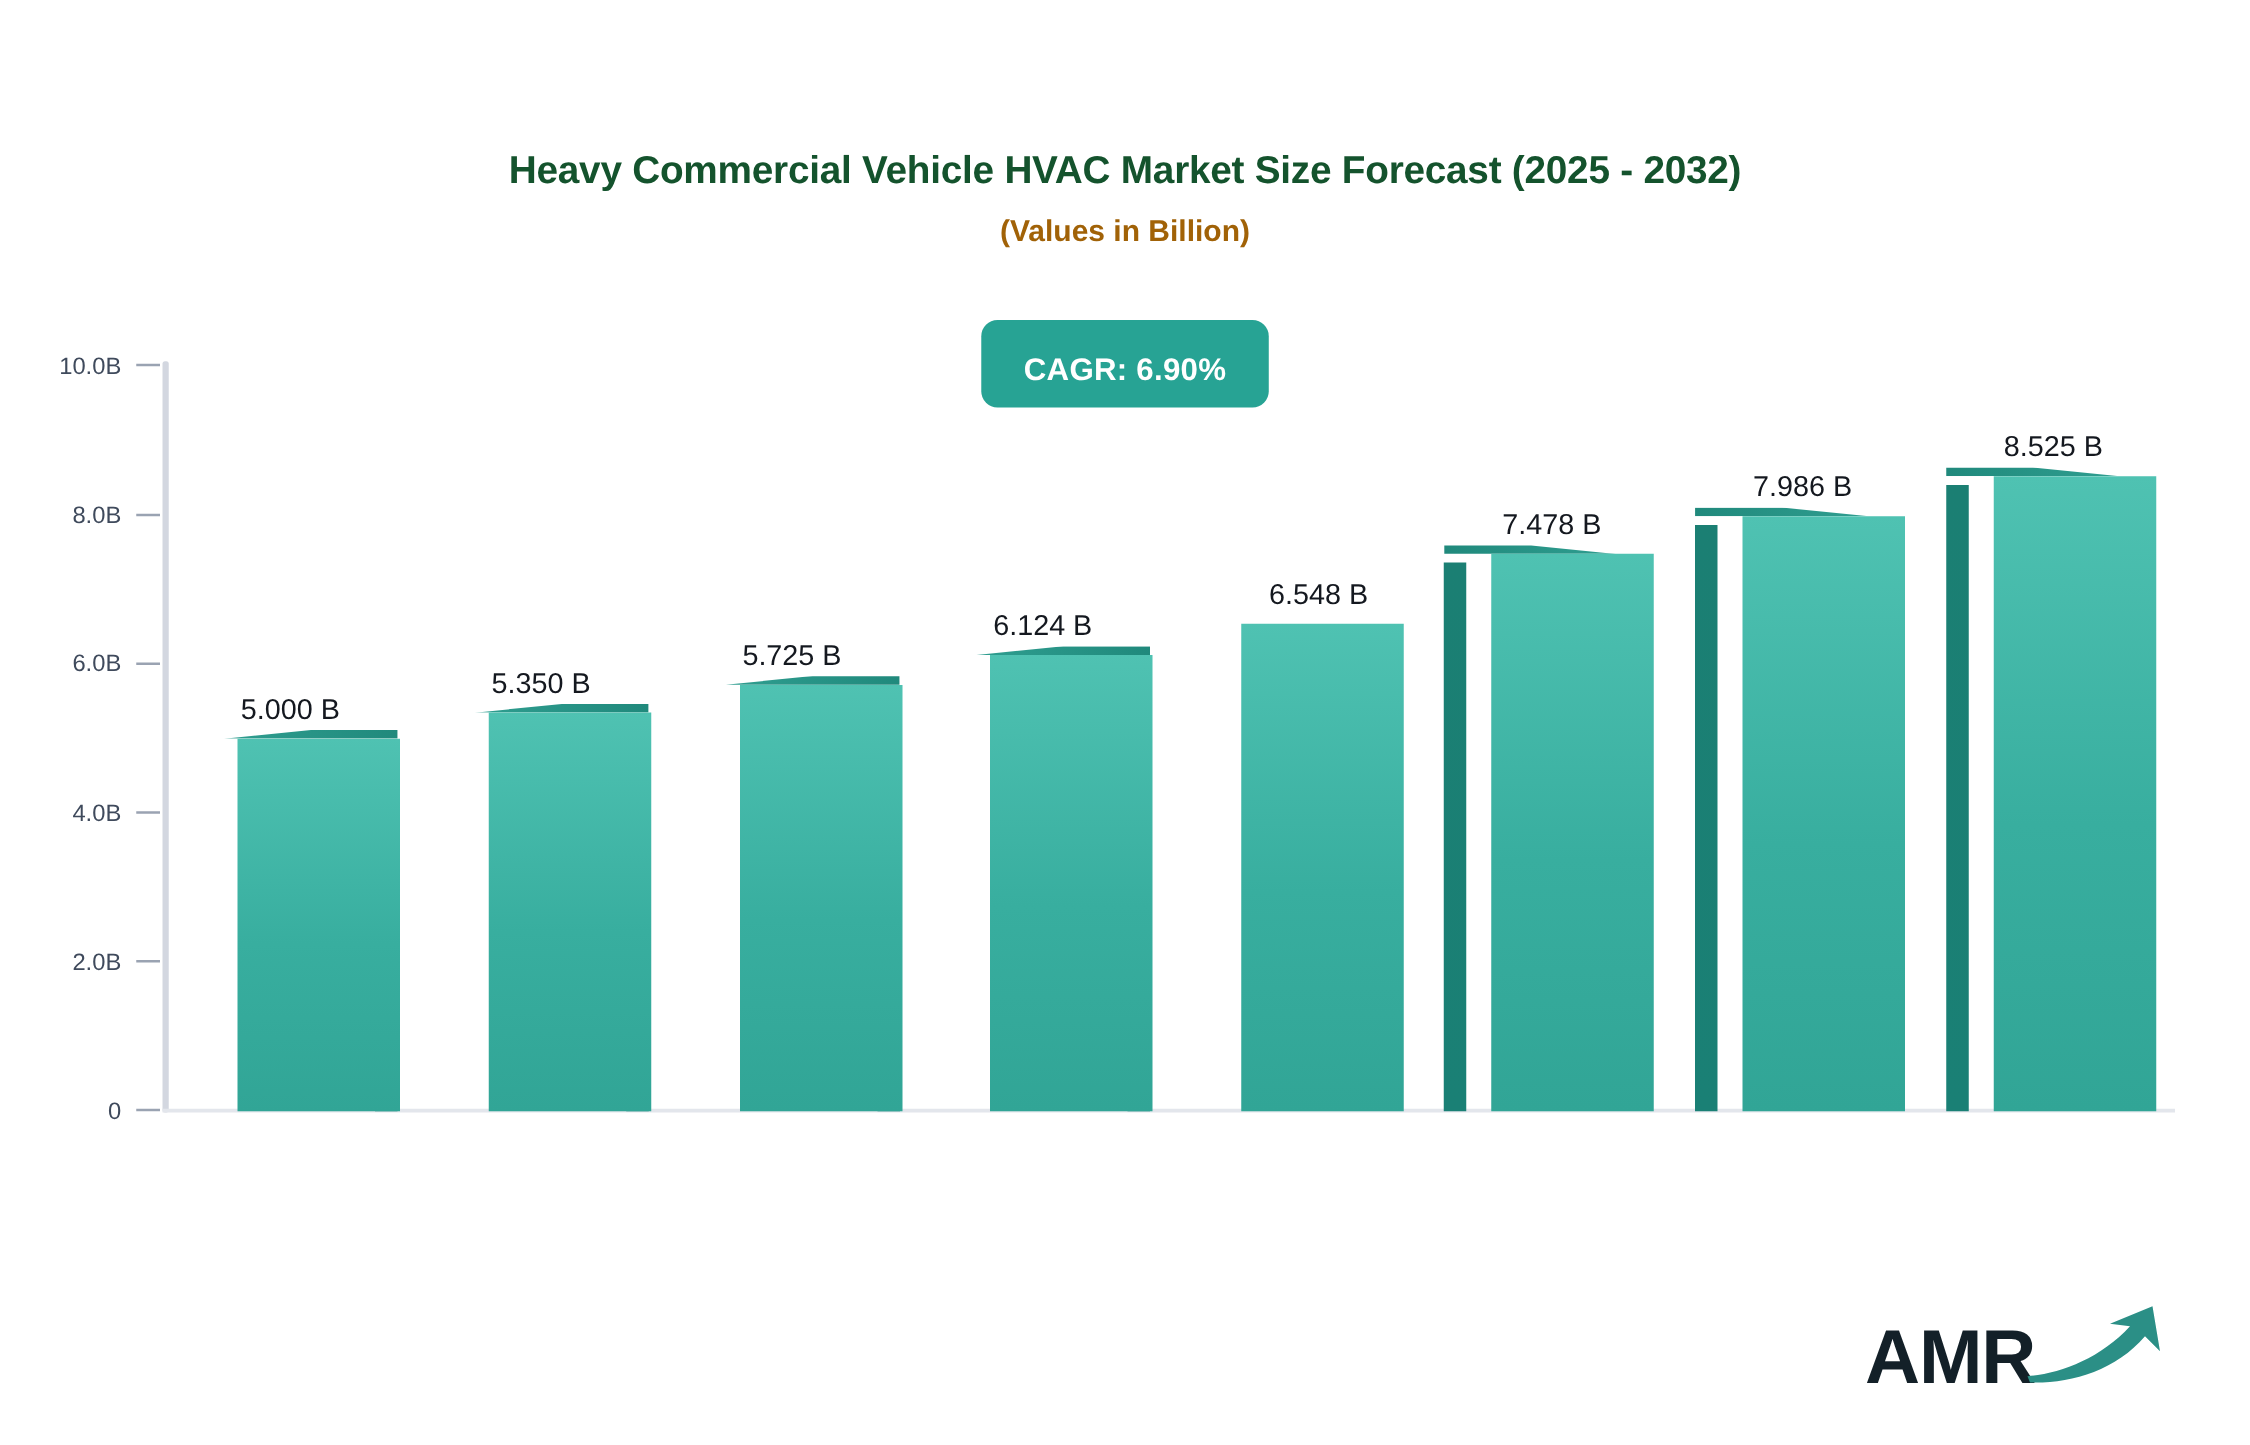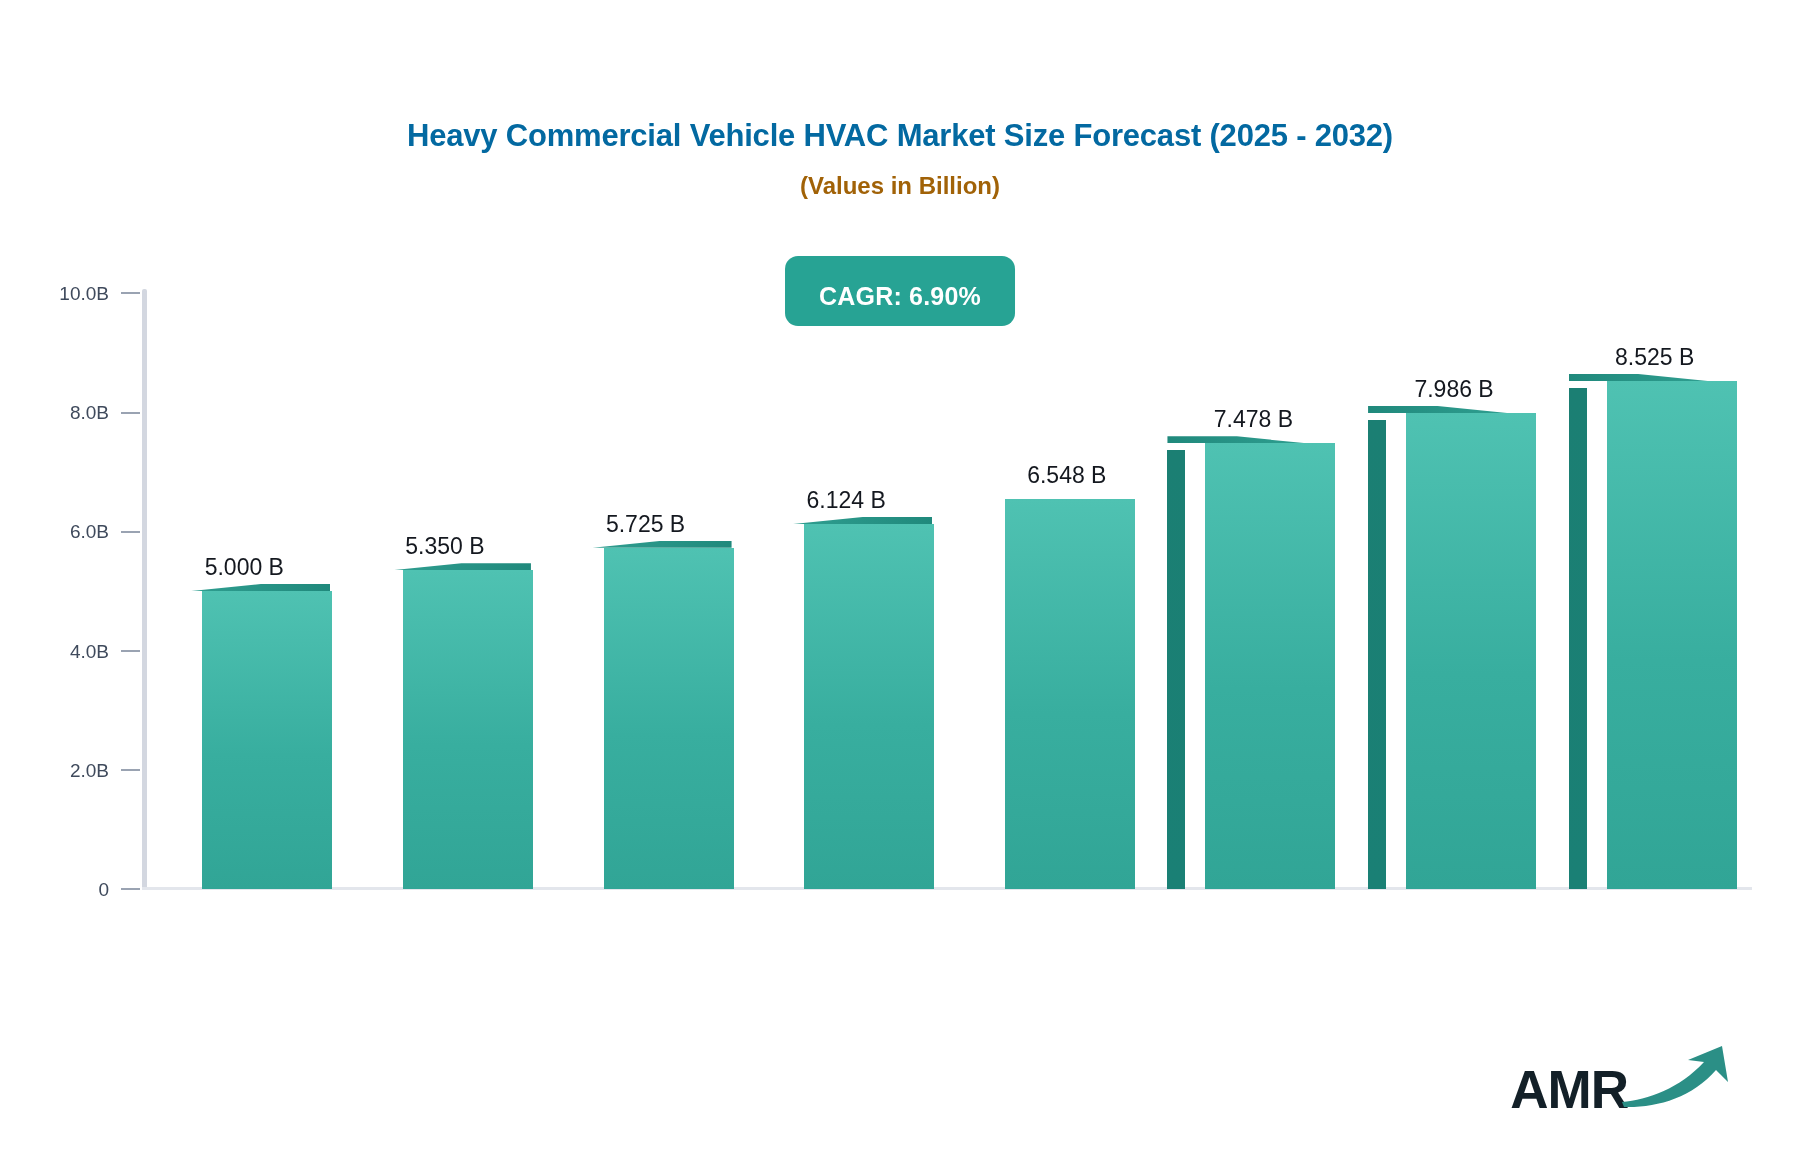--- a/index.html
+++ b/index.html
@@ -12,21 +12,21 @@
   }
   #page { position: relative; width: 1800px; height: 1156px; background: #fff; }
 
   
   .title {
     position: absolute;
     left: 0; right: 0; top: 118px;
     text-align: center;
     font-size: 31px;
     font-weight: bold;
-    color: #0369a1;
+    color: #14532d;
     letter-spacing: -0.2px;
   }
   .subtitle {
     position: absolute;
     left: 0; right: 0; top: 172px;
     text-align: center;
     font-size: 24px;
     font-weight: bold;
     color: #a16207;
   }
@@ -42,21 +42,21 @@
     padding: 26px 34px 15px;
     border-radius: 13px;
     white-space: nowrap;
     letter-spacing: 0.2px;
   }
 
   
   
   #plot {
     position: absolute;
-    left: 142px;
+    left: 130px;
     top: 289px;
     width: 1610px;
     height: 605px;
   }
   .axis-y-line {
     position: absolute;
     left: 0; top: 0;
     width: 5px;
     height: 601px;
     background: #d3d7e0;
@@ -177,21 +177,21 @@
   
   .logo {
     position: absolute;
     right: 62px;
     top: 1036px;
     display: flex;
     align-items: flex-end;
     height: 80px;
   }
   .logo-text {
-    font-size: 53px;
+    font-size: 61px;
     font-weight: bold;
     color: #132028;
     letter-spacing: -1px;
     line-height: 1;
   }
   .logo-arrow { margin-left: -10px; margin-bottom: 2px; }
 </style>
 </head>
 <body>
 

